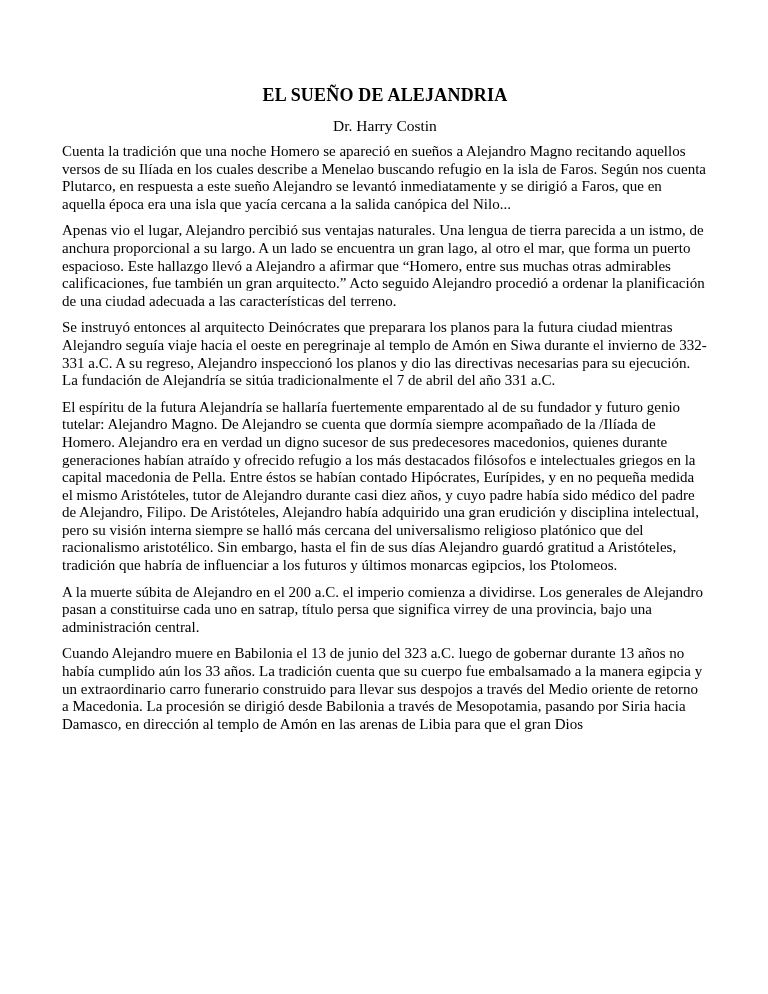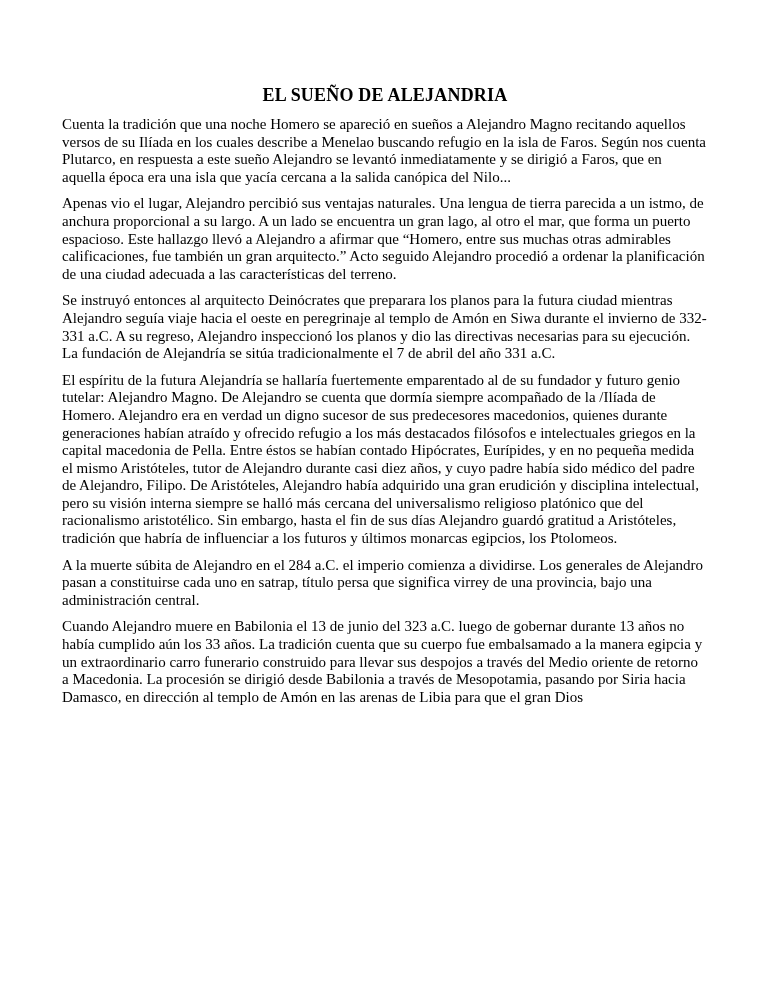--- a/index.html
+++ b/index.html
@@ -53,23 +53,24 @@
     line-height: 15px;
     color: #000000;
   }
 </style>
 </head>
 <body>
 
 <div class="page">
   <div class="content">
     <h1 class="title">EL SUEÑO DE ALEJANDRIA</h1>
+    <div class="author">Dr. Harry Costin</div>
     <div class="paragraphs">
         <p>Cuenta la tradición que una noche Homero se apareció en sueños a Alejandro Magno recitando aquellos versos de su Ilíada en los cuales describe a Menelao buscando refugio en la isla de Faros. Según nos cuenta Plutarco, en respuesta a este sueño Alejandro se levantó inmediatamente y se dirigió a Faros, que en aquella época era una isla que yacía cercana a la salida canópica del Nilo...</p>
         <p>Apenas vio el lugar, Alejandro percibió sus ventajas naturales. Una lengua de tierra parecida a un istmo, de anchura proporcional a su largo. A un lado se encuentra un gran lago, al otro el mar, que forma un puerto espacioso. Este hallazgo llevó a Alejandro a afirmar que “Homero, entre sus muchas otras admirables calificaciones, fue también un gran arquitecto.” Acto seguido Alejandro procedió a ordenar la planificación de una ciudad adecuada a las características del terreno.</p>
         <p>Se instruyó entonces al arquitecto Deinócrates que preparara los planos para la futura ciudad mientras Alejandro seguía viaje hacia el oeste en peregrinaje al templo de Amón en Siwa durante el invierno de 332-331 a.C. A su regreso, Alejandro inspeccionó los planos y dio las directivas necesarias para su ejecución. La fundación de Alejandría se sitúa tradicionalmente el 7 de abril del año 331 a.C.</p>
         <p>El espíritu de la futura Alejandría se hallaría fuertemente emparentado al de su fundador y futuro genio tutelar: Alejandro Magno. De Alejandro se cuenta que dormía siempre acompañado de la /Ilíada de Homero. Alejandro era en verdad un digno sucesor de sus predecesores macedonios, quienes durante generaciones habían atraído y ofrecido refugio a los más destacados filósofos e intelectuales griegos en la capital macedonia de Pella. Entre éstos se habían contado Hipócrates, Eurípides, y en no pequeña medida el mismo Aristóteles, tutor de Alejandro durante casi diez años, y cuyo padre había sido médico del padre de Alejandro, Filipo. De Aristóteles, Alejandro había adquirido una gran erudición y disciplina intelectual, pero su visión interna siempre se halló más cercana del universalismo religioso platónico que del racionalismo aristotélico. Sin embargo, hasta el fin de sus días Alejandro guardó gratitud a Aristóteles, tradición que habría de influenciar a los futuros y últimos monarcas egipcios, los Ptolomeos.</p>
-        <p>A la muerte súbita de Alejandro en el 284 a.C. el imperio comienza a dividirse. Los generales de Alejandro pasan a constituirse cada uno en satrap, título persa que significa virrey de una provincia, bajo una administración central.</p>
+        <p>A la muerte súbita de Alejandro en el 200 a.C. el imperio comienza a dividirse. Los generales de Alejandro pasan a constituirse cada uno en satrap, título persa que significa virrey de una provincia, bajo una administración central.</p>
         <p>Cuando Alejandro muere en Babilonia el 13 de junio del 323 a.C. luego de gobernar durante 13 años no había cumplido aún los 33 años. La tradición cuenta que su cuerpo fue embalsamado a la manera egipcia y un extraordinario carro funerario construido para llevar sus despojos a través del Medio oriente de retorno a Macedonia. La procesión se dirigió desde Babilonia a través de Mesopotamia, pasando por Siria hacia Damasco, en dirección al templo de Amón en las arenas de Libia para que el gran Dios</p>
       </div>
   </div>
   <div class="page-number">1</div>
 </div>
 
 </body></html>

